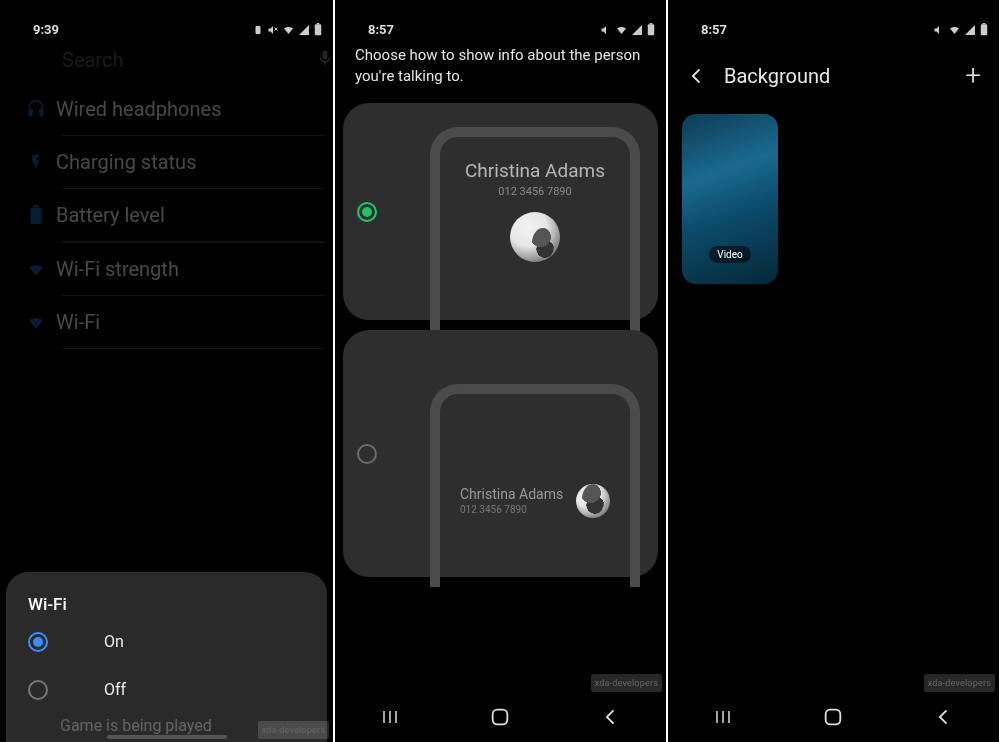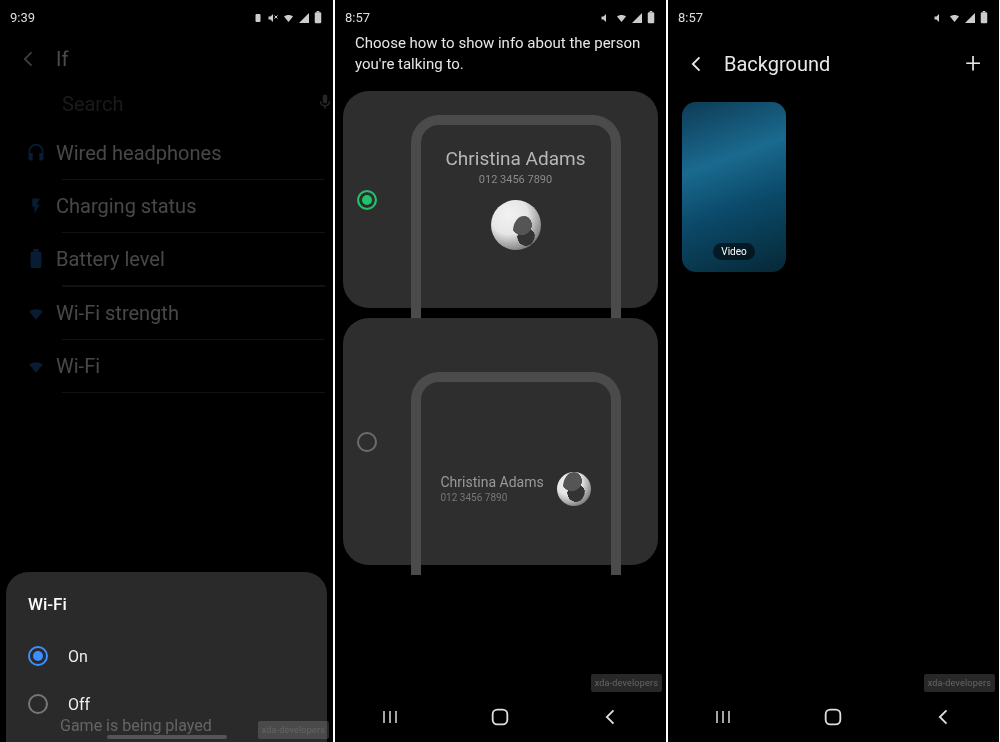--- a/index.html
+++ b/index.html
@@ -1,76 +1,76 @@
 <!DOCTYPE html>
 <html><head>
 <meta charset="utf-8">
 <style>
   *{box-sizing:border-box;margin:0;padding:0;font-family:-apple-system,BlinkMacSystemFont,"Segoe UI",Roboto,Helvetica,Arial,sans-serif;-webkit-font-smoothing:antialiased;}
   body{background:#fff;width:1000px;height:742px;overflow:hidden;}
   .stage{display:flex;width:1000px;height:742px;}
   .phone{position:relative;width:333px;height:742px;background:#000;color:#eee;overflow:hidden;}
   .phone + .phone{border-left:2px solid #fff;}
   
-  .status{display:flex;justify-content:space-between;align-items:center;padding:10px 10px 4px;font-size:13px;font-weight:400;color:#ddd;}
+  .status{display:flex;justify-content:space-between;align-items:center;padding:22px 10px 4px;font-size:13px;font-weight:700;color:#ddd;margin-left:23px;}
   .status .right{display:flex;gap:3px;align-items:center;}
   .sicon svg{display:block;}
   
   .hdr{display:flex;align-items:center;gap:16px;padding:18px 18px 14px;}
   .hdr .title{font-size:20px;font-weight:400;color:#e8e8e8;}
   .hdr .back{width:22px;height:22px;display:flex;align-items:center;justify-content:center;}
   .hdr .spacer{flex:1;}
   
   .search-row{display:flex;align-items:center;padding:6px 20px 10px;color:#5a5a5a;margin-left:42px;}
   .search-row input{flex:1;background:transparent;border:none;outline:none;color:#eee;font-size:20px;}
   .search-row input::placeholder{color:#515151;}
   .dim{opacity:.32;}
   .list{padding:0 8px;}
   .row{display:flex;align-items:center;height:52px;padding:0 12px;}
   .row .ic{width:32px;display:flex;justify-content:center;}
   .row .lbl{font-size:20px;color:#dedede;margin-left:4px;text-align:right;}
   .div{height:1px;background:#3a3a3a;margin-left:54px;}
   
   .sheet{position:absolute;left:6px;right:6px;bottom:0;background:#2a2a2a;border-radius:22px 22px 0 0;padding:22px 22px 14px;}
   .sheet h3{font-size:17px;font-weight:500;color:#fafafa;margin-bottom:18px;}
-  .opt{display:flex;align-items:center;height:48px;cursor:pointer;}
+  .opt{display:flex;align-items:flex-start;height:48px;cursor:pointer;gap:36px;}
   .radio{width:20px;height:20px;border-radius:50%;border:2px solid #777;margin-right:20px;position:relative;flex-shrink:0;}
   .radio.sel{border-color:#3d8eff;}
   .radio.sel::after{content:"";position:absolute;inset:3px;background:#3d8eff;border-radius:50%;}
   .opt .lbl{font-size:16px;color:#eee;}
   .sheet-ftr{display:flex;align-items:center;justify-content:space-evenly;margin-top:18px;}
   .sheet-ftr button{background:none;border:none;color:#4d9bff;font-size:15px;font-weight:600;padding:8px 18px;cursor:pointer;}
   .vsep{width:1px;height:16px;background:#555;}
   .bottom-peek{position:absolute;bottom:-2px;left:0;right:0;height:38px;display:flex;align-items:center;padding-left:54px;color:#dedede;font-size:16px;opacity:.32;pointer-events:none;}
   .handle{position:absolute;bottom:3px;left:50%;transform:translateX(-50%);width:120px;height:4px;background:#555;border-radius:2px;}
   
   .desc{padding:4px 20px 16px;color:#e6e6e6;font-size:15px;line-height:1.4;}
   .cards{padding:0 8px;overflow:hidden;}
-  .card{background:#2e2e2e;border-radius:26px;margin-bottom:10px;position:relative;padding:24px 18px 18px 48px;display:flex;justify-content:center;}
+  .card{background:#2e2e2e;border-radius:26px;margin-bottom:10px;position:relative;padding:24px 18px 18px 48px;display:flex;justify-content:flex-end;}
   .card .radio2{position:absolute;left:14px;top:50%;transform:translateY(-50%);width:20px;height:20px;border-radius:50%;border:2px solid #6c6c6c;}
   .card .radio2.sel{border-color:#1ec36a;background:#1ec36a;box-shadow:inset 0 0 0 3px #2e2e2e;}
   .mock{position:relative;width:210px;height:175px;}
   .bezel{position:absolute;top:0;left:0;right:0;bottom:-40px;border:10px solid #4b4b4b;border-bottom:none;border-radius:28px 28px 0 0;}
   .mock .inner{position:absolute;inset:14px 14px 0;display:flex;flex-direction:column;align-items:center;justify-content:flex-start;padding-top:18px;}
   .mock.large .name{color:#b7b7b7;font-size:19px;font-weight:400;}
   .mock.large .num{color:#8a8a8a;font-size:11px;margin-top:3px;}
   .avatar{width:50px;height:50px;border-radius:50%;background:radial-gradient(circle at 35% 30%, #f2f2f2 0%, #e6e6e6 40%, #777 80%, #333 100%);margin-top:14px;position:relative;overflow:hidden;}
   .avatar::after{content:"";position:absolute;right:6px;bottom:4px;width:22px;height:30px;background:radial-gradient(circle at 40% 30%, #555 0 40%, transparent 41%),radial-gradient(circle at 60% 70%, #333 0 35%, transparent 36%);border-radius:50% 50% 40% 40%;}
   .card2{padding-top:54px;}
   .mock.small .inner{flex-direction:row;align-items:center;justify-content:space-between;padding:44px 16px 0;}
   .mock.small .txt{display:flex;flex-direction:column;}
   .mock.small .name{color:#9a9a9a;font-size:14px;}
   .mock.small .num{color:#777;font-size:10px;margin-top:2px;}
   .mock.small .avatar{width:34px;height:34px;margin:0;}
   
   .navbar{position:absolute;bottom:0;left:0;right:0;height:50px;display:flex;align-items:center;justify-content:space-around;background:#000;}
   .navbtn{width:60px;height:34px;display:flex;align-items:center;justify-content:center;}
   
   .grid{padding:8px 14px;display:flex;flex-wrap:wrap;gap:10px;}
-  .thumb{width:104px;height:170px;border-radius:14px;background:linear-gradient(160deg,#0e3b55 0%,#1a6a8f 35%,#0b4a6a 60%,#062836 100%);position:relative;display:flex;align-items:flex-end;justify-content:center;padding-bottom:12px;}
+  .thumb{width:96px;height:170px;border-radius:14px;background:linear-gradient(160deg,#0e3b55 0%,#1a6a8f 35%,#0b4a6a 60%,#062836 100%);position:relative;display:flex;align-items:flex-end;justify-content:center;padding-bottom:21px;}
   .badge{background:rgba(0,0,0,.55);color:#fff;font-size:10px;padding:3px 8px;border-radius:10px;}
   .plus{font-size:28px;color:#e8e8e8;font-weight:300;}
   .watermark{position:absolute;right:4px;bottom:50px;font-size:9px;color:#666;background:rgba(220,220,220,.18);padding:4px 4px;border-radius:2px;letter-spacing:.2px;}
   .s3 .watermark{bottom:50px;}
   .s1 .watermark{bottom:3px;right:4px;}
 </style>
 </head>
 <body>
 
 <div class="stage">
@@ -103,28 +103,20 @@
           </span>
       <span class="sicon">
             <svg width="10" height="13" viewBox="0 0 12 20" fill="#ccc">
               <rect x="1" y="2" width="10" height="17" rx="2"></rect>
               <rect x="4" y="0" width="4" height="2"></rect>
             </svg>
           </span>
     </span>
   </div>
 
-  <div class="hdr dim">
-    <span class="back">
-      <svg width="20" height="20" viewBox="0 0 24 24" fill="none" stroke="#bbb" stroke-width="2.2">
-            <polyline points="15 4 7 12 15 20"></polyline>
-          </svg>
-    </span>
-    <span class="title">If</span>
-  </div>
 
   <div class="search-row dim">
     <input placeholder="Search" style="">
     <span>
       <svg width="18" height="22" viewBox="0 0 24 24" fill="#777">
             <path d="M12 14a3 3 0 0 0 3-3V5a3 3 0 0 0-6 0v6a3 3 0 0 0 3 3zm5-3a5 5 0 0 1-10 0H5a7 7 0 0 0 6 6.9V21h2v-3.1A7 7 0 0 0 19 11h-2z"></path>
           </svg>
     </span>
   </div>
 

